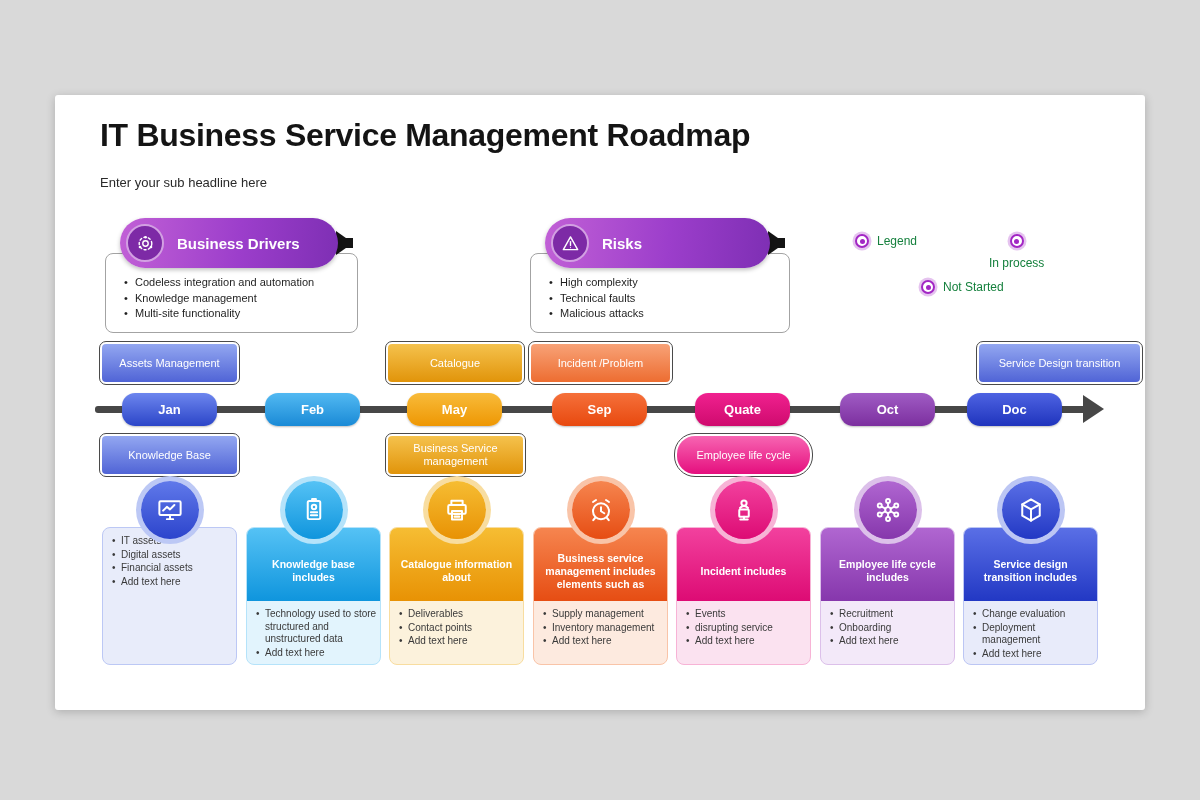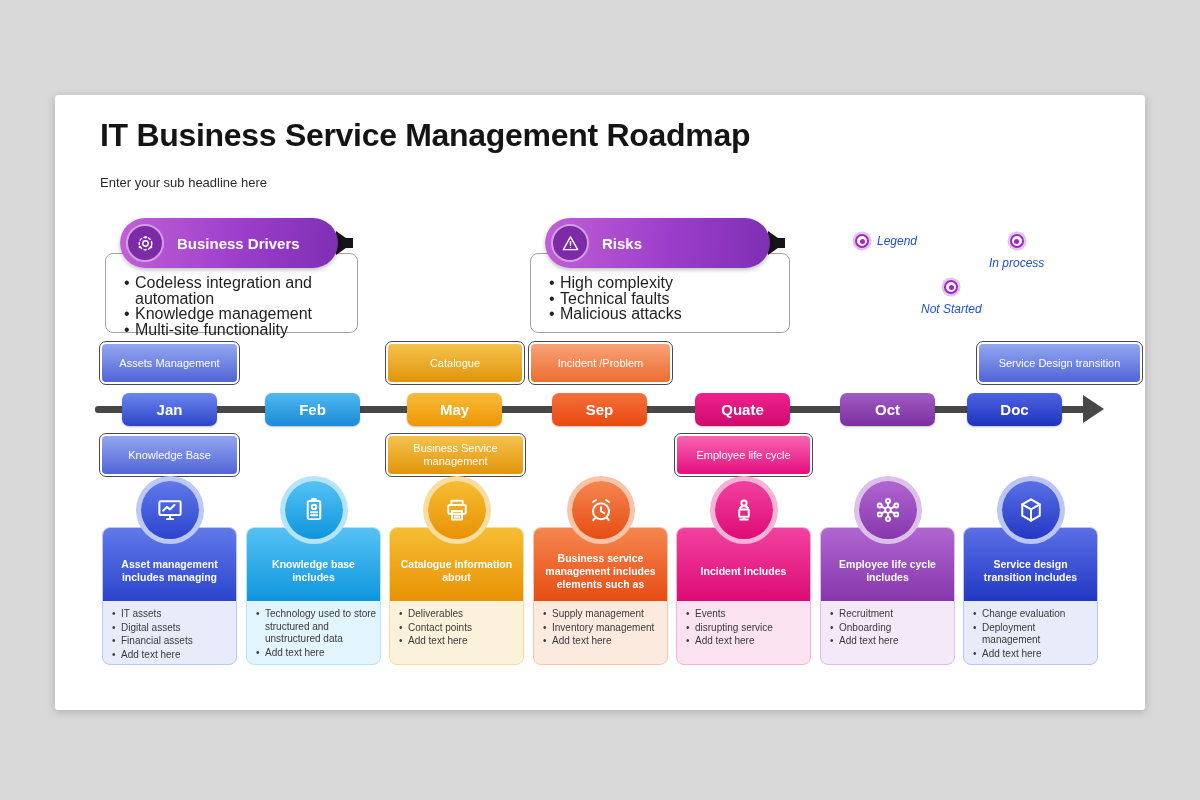--- a/index.html
+++ b/index.html
@@ -6,46 +6,46 @@
   html,body { width:1200px; height:800px; font-family:"Liberation Sans", sans-serif; }
   .stage { position:relative; width:1200px; height:800px; background:#d9d9d9; overflow:hidden; }
   .slide { position:absolute; left:55px; top:95px; width:1090px; height:615px; background:#ffffff; border-radius:3px; box-shadow:0 2px 10px rgba(0,0,0,.2); }
 
   .title { position:absolute; left:45px; top:22px; font-size:32px; font-weight:600; color:#141414; letter-spacing:-.3px; }
   .subtitle { position:absolute; left:45px; top:80px; font-size:13px; color:#2a2a2a; }
 
   
   .callout-box { position:absolute; top:158px; height:80px; background:#fff; border:1px solid #a3a3a3; border-radius:8px; }
   .callout-box ul { list-style:none; padding:21px 10px 0 16px; }
-  .callout-box li { position:relative; padding-left:13px; font-size:16px; line-height:15.5px; color:#1f1f1f; }
+  .callout-box li { position:relative; padding-left:13px; font-size:11px; line-height:15.5px; color:#1f1f1f; }
   .callout-box li::before { content:"\2022"; position:absolute; left:2px; color:#1f1f1f; }
 
   .callout-pill { position:absolute; top:123px; height:50px; border-radius:26px; z-index:2;
     background:linear-gradient(95deg,#c160d6 0%, #9c3ecb 55%, #7e2fb4 100%);
     display:flex; align-items:center; padding-left:6px; box-shadow:0 2px 4px rgba(0,0,0,.25); }
   .pill-icon { width:38px; height:38px; border-radius:50%; background:#7d2aa6; border:2px solid #d2a0e2;
     display:flex; align-items:center; justify-content:center; flex:0 0 auto; }
   .pill-label { color:#fff; font-weight:700; font-size:15px; margin-left:13px; }
   .pill-arrow { position:absolute; z-index:1; width:0; height:0;
     border-top:12px solid transparent; border-bottom:12px solid transparent; border-left:17px solid #141414; }
   .pill-arrow::before { content:""; position:absolute; left:-26px; top:-5px; width:26px; height:10px; background:#141414; }
 
   
   .legend-item { position:absolute; display:flex; align-items:center; gap:8px; }
   .lg-dot { width:14px; height:14px; border-radius:50%; border:2px solid #a226c4; background:#fff; position:relative;
     box-shadow:0 0 0 2.5px rgba(162,38,196,.28); }
   .lg-dot::after { content:""; position:absolute; inset:2.5px; border-radius:50%; background:#a226c4; }
-  .legend-item span.lbl { font-size:12px; color:#1d4ed8;font-style:italic; }
+  .legend-item span.lbl { font-size:12px; color:#15803d; }
 
   
   .tl-line { position:absolute; left:40px; top:311px; width:992px; height:7px; background:#474747; border-radius:3px; }
   .tl-arrow { position:absolute; left:1028px; top:300px; width:0; height:0;
     border-top:14px solid transparent; border-bottom:14px solid transparent; border-left:21px solid #474747; }
-  .month { position:absolute; top:298px; height:33px; width:95px; border-radius:7px; color:#fff; font-weight:700;
-    font-size:15px; display:flex; align-items:center; justify-content:center; box-shadow:0 1px 2px rgba(0,0,0,.25); }
+  .month { position:absolute; top:298px; height:33px; width:95px; border-radius:13px; color:#fff; font-weight:700;
+    font-size:13px; display:flex; align-items:center; justify-content:center; box-shadow:0 1px 2px rgba(0,0,0,.25); }
   .m1 { background:linear-gradient(180deg,#6d86ee,#2b45c8); }
   .m2 { background:linear-gradient(180deg,#52b9f2,#1a8ad6); }
   .m3 { background:linear-gradient(180deg,#f8bb3a,#ee9703);text-align:center; }
   .m4 { background:linear-gradient(180deg,#f5703a,#e8490f); }
   .m5 { background:linear-gradient(180deg,#f0218f,#cf0a6e); }
   .m6 { background:linear-gradient(180deg,#a05cc4,#7c2f9f); }
   .m7 { background:linear-gradient(180deg,#4e63e2,#1f34bd);text-align:center; }
 
   .ms { position:absolute; height:38px; border-radius:4px; outline:1.5px solid #4a4a4a; outline-offset:2px;
     color:#fff; font-size:11px; font-weight:500; display:flex; align-items:center; justify-content:center;
@@ -126,21 +126,21 @@
     </div>
 
     <div class="legend-item" style="left:800px; top:139px;">
       <span class="lg-dot"></span>
       <span class="lbl">Legend</span>
     </div>
     <div class="legend-item" style="left:934px; top:139px;flex-direction:column;">
       <span class="lg-dot"></span>
       <span class="lbl">In process</span>
     </div>
-    <div class="legend-item" style="left:866px; top:185px;flex-direction:column;">
+    <div class="legend-item" style="left:866px; top:185px;">
       <span class="lg-dot"></span>
       <span class="lbl">Not Started</span>
     </div>
 
     <div class="ms ms-blue" style="left:47px; top:249px; width:135px;">Assets Management</div>
     <div class="ms ms-amber" style="left:333px; top:249px; width:134px;">Catalogue</div>
     <div class="ms ms-orange" style="left:476px; top:249px; width:139px;">Incident /Problem</div>
     <div class="ms ms-blue" style="left:924px; top:249px; width:161px;">Service Design transition</div>
 
     <div class="tl-line"></div>
@@ -148,32 +148,31 @@
     <div class="month m1" style="left:67px;">Jan</div>
     <div class="month m2" style="left:210px;">Feb</div>
     <div class="month m3" style="left:352px;">May</div>
     <div class="month m4" style="left:497px;">Sep</div>
     <div class="month m5" style="left:640px;">Quate</div>
     <div class="month m6" style="left:785px;">Oct</div>
     <div class="month m7" style="left:912px;">Doc</div>
 
     <div class="ms ms-blue" style="left:47px; top:341px; width:135px;">Knowledge Base</div>
     <div class="ms ms-amber" style="left:333px; top:341px; width:135px;">Business Service management</div>
-    <div class="ms ms-pink" style="left:622px; top:341px; width:133px;">Employee life cycle</div>
+    <div class="ms ms-pink" style="left:622px; top:341px; width:133px;border-radius:18px;">Employee life cycle</div>
 
     <div class="card c1" style="left:47px;">
       <div class="icon-wrap">
         <svg width="30" height="30" viewBox="0 0 24 24" fill="none" stroke="#fff" stroke-width="1.6" stroke-linecap="round" stroke-linejoin="round">
           <rect x="3.5" y="5" width="17" height="11" rx="1"></rect>
           <path d="M6.5 12.5l3-3 2.5 2 3.5-3.5"></path>
           <path d="M9.5 19.3h5M12 16v3.3"></path>
         </svg>
       </div>
       <div class="panel">
-        <div class="panel-header">Asset management includes managing</div>
         <div class="panel-body">
           <ul>
             <li>IT assets</li>
             <li>Digital assets</li>
             <li>Financial assets</li>
             <li>Add text here</li>
           </ul>
         </div>
       </div>
     </div>

